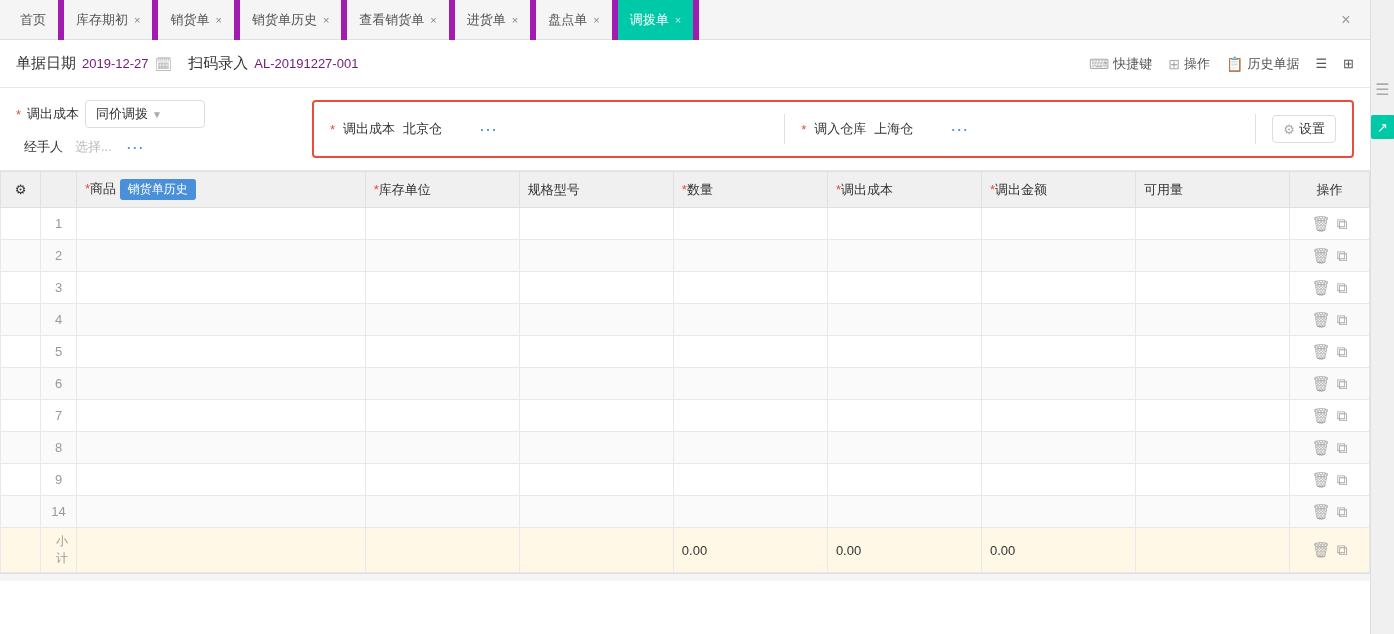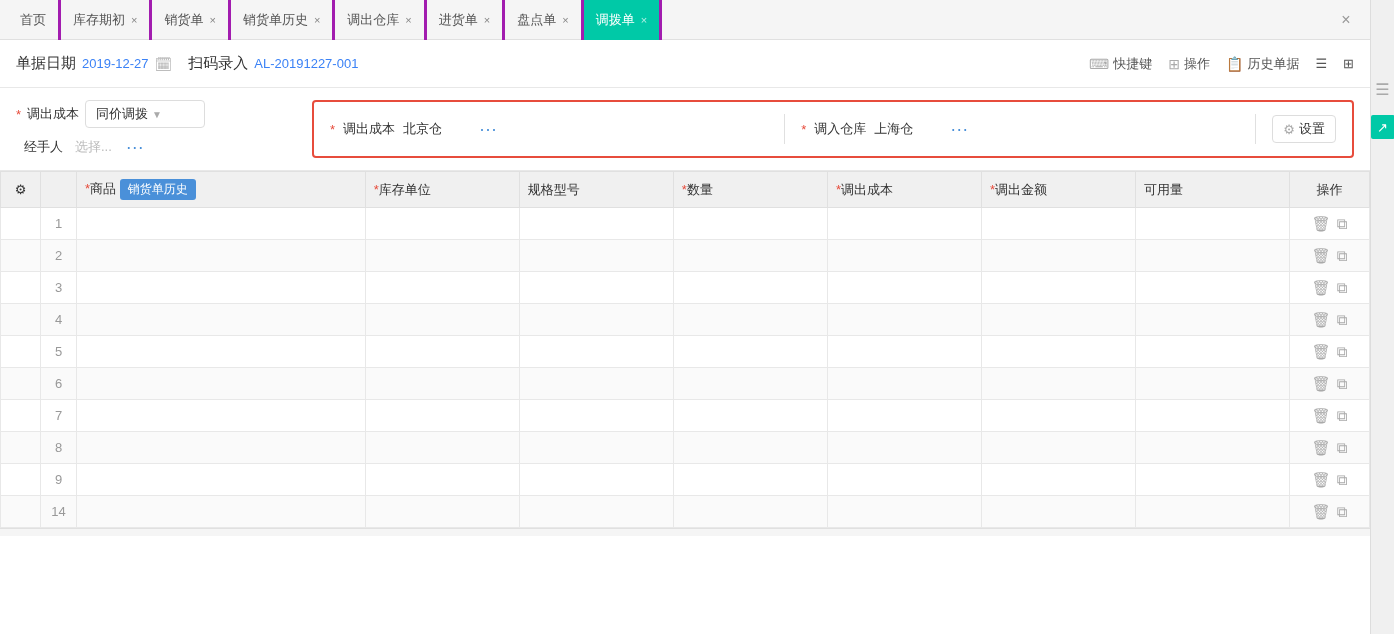--- a/index.html
+++ b/index.html
@@ -7,42 +7,42 @@
     
     
     .tab-bar {
       display: flex; align-items: center; height: 40px;
       background: #f5f5f5; border-bottom: 1px solid #e0e0e0;
       padding: 0 8px;
     }
     .tab-item {
       display: flex; align-items: center; padding: 0 12px; height: 40px;
       cursor: pointer; font-size: 13px; color: #555; white-space: nowrap;
-      border-right: 3px solid #a21caf; gap: 6px;
+      border-right: 6px solid #a21caf; gap: 6px;
     }
     .tab-item.active {
       background: #00c9a7; color: #fff; font-weight: 500;
     }
     .tab-close { font-size: 11px; opacity: 0.7; cursor: pointer; }
     .tab-end-close {
       margin-left: auto; width: 32px; height: 32px;
       display: flex; align-items: center; justify-content: center;
       cursor: pointer; font-size: 16px; color: #999;
     }
 
     
     .toolbar {
       display: flex; align-items: center; padding: 8px 16px; gap: 20px;
       border-bottom: 1px solid #e8e8e8; height: 48px;
     }
     .toolbar-left { display: flex; align-items: center; gap: 16px; }
     .toolbar-right { margin-left: auto; display: flex; align-items: center; gap: 16px; }
     .field-group { display: flex; align-items: center; gap: 6px; }
     .field-label { color: #333; font-size: 15px; }
-    .field-value { color: #3b82f6; font-size: 13px; }
+    .field-value { color: #701a75; font-size: 13px; }
     .date-icon { color: #aaa; cursor: pointer; font-size: 14px; }
     .toolbar-action { display: flex; align-items: center; gap: 4px; color: #555; font-size: 13px; cursor: pointer; }
     .toolbar-icon { font-size: 14px; color: #aaa; }
 
     
     .form-area {
       padding: 12px 16px; border-bottom: 1px solid #e8e8e8;
       display: flex; gap: 16px; align-items: flex-start;
     }
     .form-left { display: flex; flex-direction: column; gap: 10px; min-width: 280px; }
@@ -129,21 +129,21 @@
     </div>
     <div class="tab-item">
       <span>销货单</span>
       <span class="tab-close">×</span>
     </div>
     <div class="tab-item">
       <span>销货单历史</span>
       <span class="tab-close">×</span>
     </div>
     <div class="tab-item">
-      <span>调出仓库</span>
+      <span>查看销货单</span>
       <span class="tab-close">×</span>
     </div>
     <div class="tab-item">
       <span>进货单</span>
       <span class="tab-close">×</span>
     </div>
     <div class="tab-item">
       <span>盘点单</span>
       <span class="tab-close">×</span>
     </div>
@@ -411,20 +411,37 @@
     <td style="min-width:80px;"></td>
     <td style="min-width:80px;"></td>
     <td style="min-width:80px;"></td>
     <td style="text-align:center;">
       <div class="action-icons">
         <span class="action-icon">🗑</span>
         <span class="action-icon">⧉</span>
       </div>
     </td>
   </tr>
+          <tr class="subtotal-row">
+  <td></td>
+  <td colspan="1" style="text-align:right; color:#999; font-size:12px;">小计</td>
+  <td></td>
+  <td></td>
+  <td></td>
+  <td>0.00</td>
+  <td>0.00</td>
+  <td>0.00</td>
+  <td></td>
+  <td>
+    <div class="action-icons">
+      <span class="action-icon">🗑</span>
+      <span class="action-icon">⧉</span>
+    </div>
+  </td>
+</tr>
         </tbody>
     </table>
   </div>
   <div class="scroll-bar-area"></div>
 </div>
 
 <div class="right-sidebar">
   <div class="sidebar-icon">☰</div>
   <div class="sidebar-icon-green">↗</div>
 </div>

